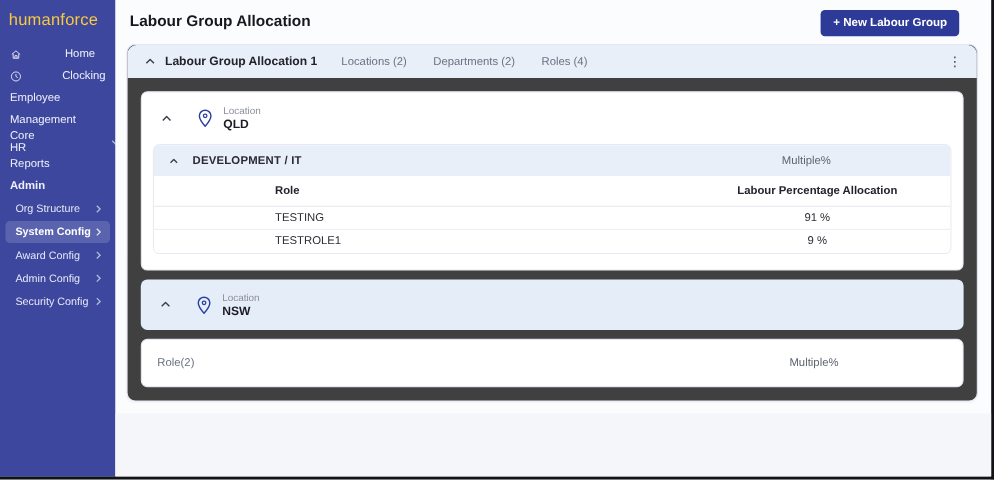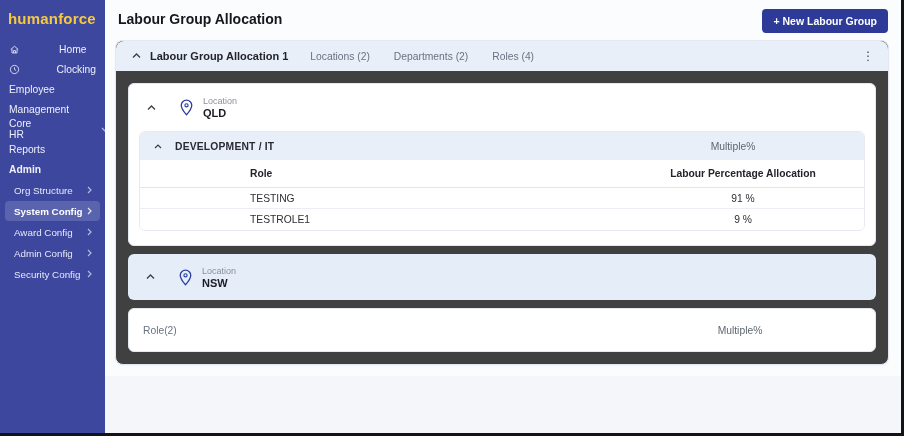--- a/index.html
+++ b/index.html
@@ -4,40 +4,40 @@
 <style>
   * { box-sizing: border-box; margin: 0; padding: 0; }
   html,body { width: 904px; height: 436px; overflow: hidden; }
   body { font-family: "Liberation Sans", sans-serif; background: #f7f8fb; }
   .screen { position: relative; width: 904px; height: 436px; display: flex;
             border-right: 3px solid #121219; border-bottom: 3px solid #121219; }
 
   
   .sidebar { width: 105px; background: #3d479e; color: #eef0fa; flex-shrink: 0;
              display: flex; flex-direction: column; padding-top: 8px; }
-  .logo { color: #f7c93e; font-size: 15px; font-weight: 700; padding: 2px 0 12px 8px; letter-spacing: .2px; }
+  .logo { color: #f7c93e; font-size: 15px; font-weight: 400; padding: 2px 0 12px 8px; letter-spacing: .2px; }
   .nav-item { display: flex; align-items: center; height: 20px; padding: 0 9px;
               font-size: 10.3px; color: #eef0fa; cursor: pointer; gap: 35px; }
   .nav-item .nav-ico { width: 15px; display: inline-flex; align-items: center; }
   .nav-item .spacer { flex: 1; }
   .nav-item .chev { opacity: .8; display: inline-flex; }
   .nav-item.bold { font-weight: bold; }
   .subnav { margin-top: 1px; }
   .sub-item { display: flex; align-items: center; justify-content: space-between;
               height: 20px; margin: 0 5px 1px 5px; padding: 0 8px 0 9px;
               font-size: 9.8px; color: #e6e8f6; border-radius: 4px; cursor: pointer; }
   .sub-item.active { background: #5a64ae; font-weight: bold; color: #ffffff; }
   .sub-item .chev { opacity: .85; display: inline-flex; }
 
   
   .main { flex: 1; position: relative; background: #fbfcfe; display: flex; flex-direction: column; }
   .page-head { padding: 11px 14px 0 13px; }
   .page-title { font-size: 14px; font-weight: bold; color: #16161d; }
   .page-desc { margin-top: 9px; font-size: 10.3px; color: #3a3f47; }
-  .new-btn { position: absolute; top: 9px; right: 13px; background: #2d3a98; color: #fff;
+  .new-btn { position: absolute; top: 9px; right: 29px; background: #2d3a98; color: #fff;
              font-size: 10.5px; font-weight: bold; padding: 6px 11px; border-radius: 4px;
              border: none; cursor: pointer; font-family: "Liberation Sans", sans-serif; text-align: right; }
 
   .card { margin: 13px 12px 0 10px; background: #404040; border: 1px solid #e4e8f0;
           border-radius: 8px; box-shadow: 0 1px 2px rgba(40,50,90,.04); }
   .card-header { background: #e9eff9; border-radius: 8px 8px 0 0; height: 30px;
                  display: flex; align-items: center; padding: 0 12px; }
   .acc-chev { display: inline-flex; align-items: center; justify-content: center;
               width: 16px; height: 16px; color: #3a3f4a; cursor: pointer; }
   .card-header .group-title { font-size: 11px; font-weight: bold; color: #23232b; margin: 0 10px 0 6px; }

